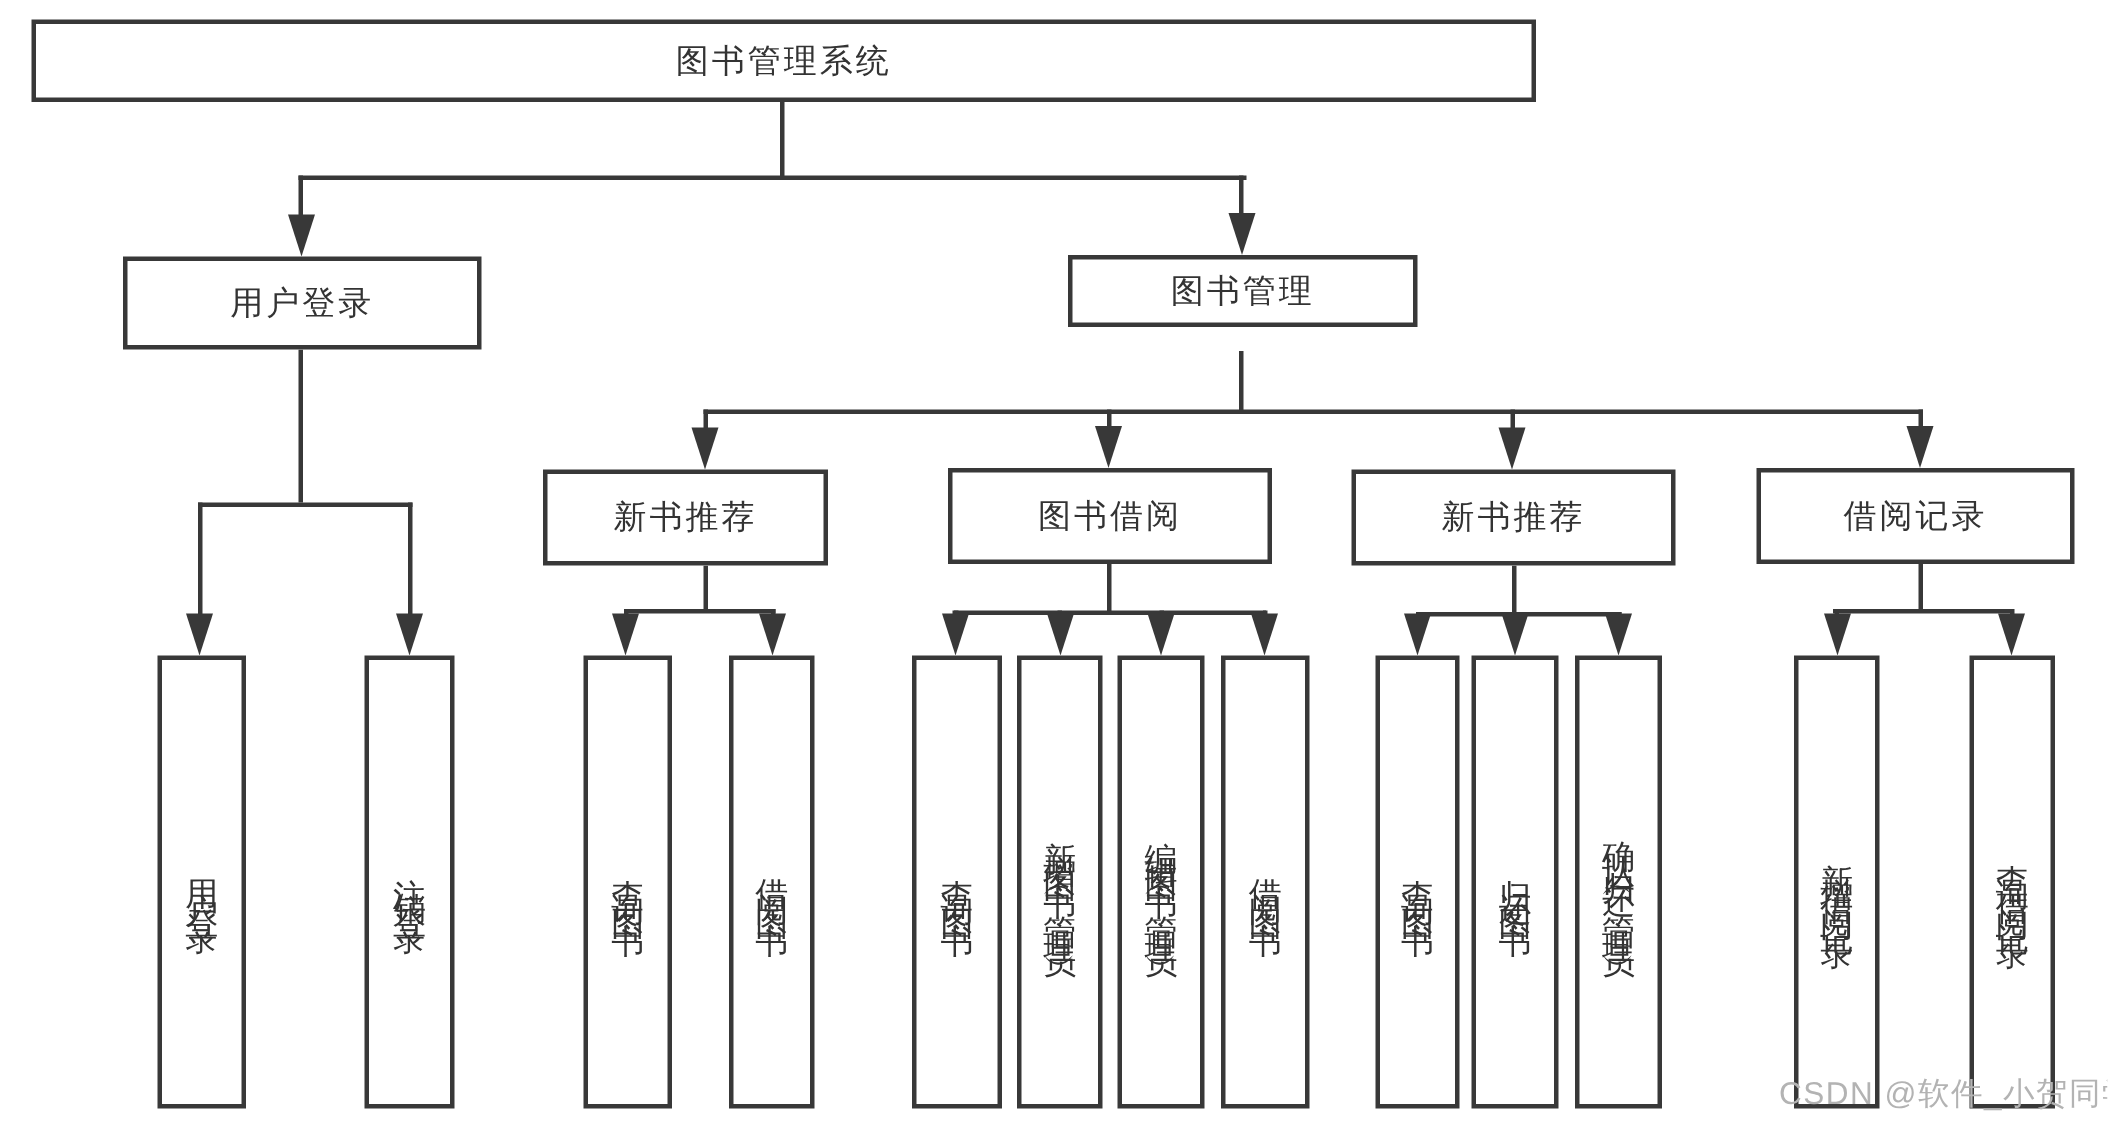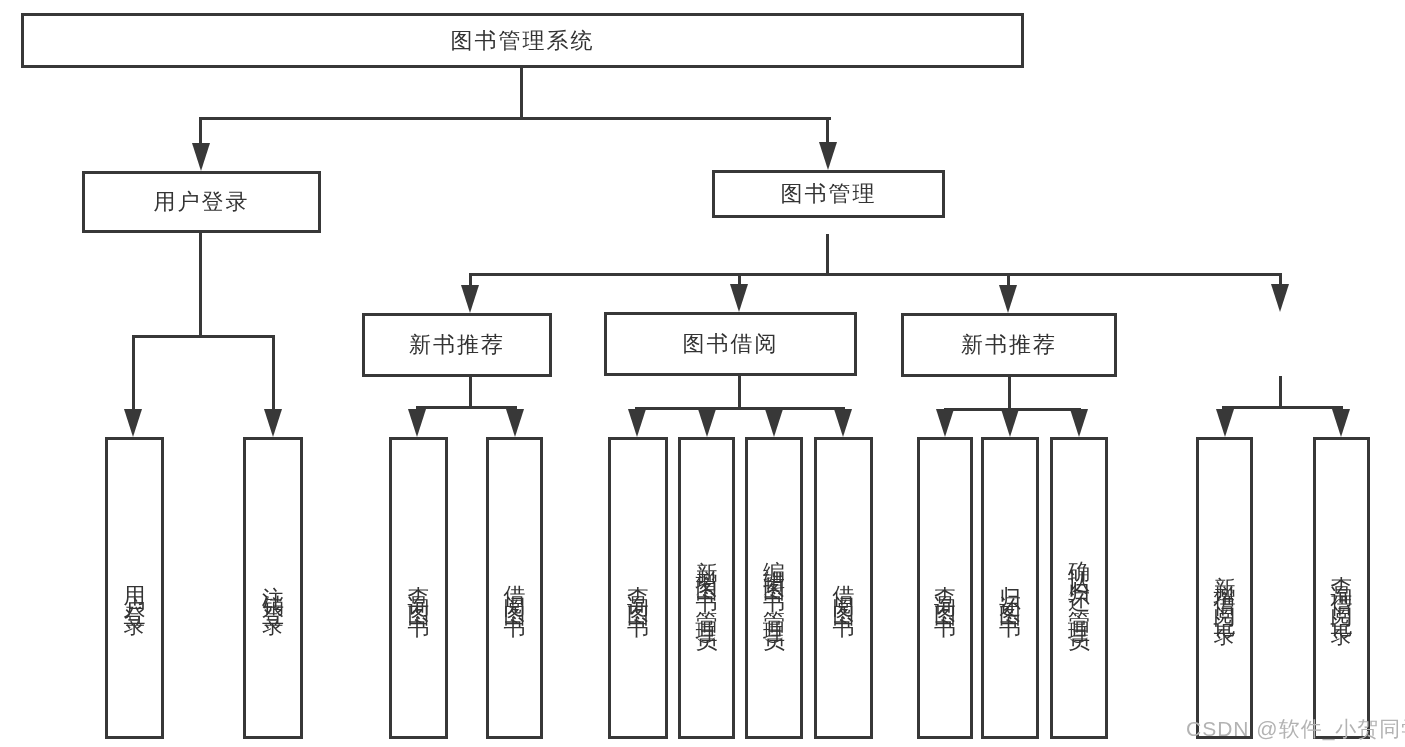--- a/index.html
+++ b/index.html
@@ -97,22 +97,23 @@
   <div class="ah" style="left:1216px;top:409px"></div>
   <div class="vline" style="left:1340px;top:406px;height:6px"></div>
   <div class="ah" style="left:1332px;top:409px"></div>
 
   <div class="box" style="left:21px;top:13px;width:1003px;height:55px">图书管理系统</div>
 
   <div class="box" style="left:82px;top:171px;width:239px;height:62px">用户登录</div>
   <div class="box" style="left:712px;top:170px;width:233px;height:48px">图书管理</div>
 
   <div class="box" style="left:362px;top:313px;width:190px;height:64px">新书推荐</div>
-  <div class="box" style="left:604px;top:312px;width:253px;height:64px">图书借阅</div>
+  <div class="box" style="left:632px;top:312px;width:216px;height:64px">图书借阅</div>
   <div class="box" style="left:901px;top:313px;width:216px;height:64px">新书推荐</div>
+  <div class="box" style="left:1171px;top:312px;width:212px;height:64px">借阅记录</div>
 
   <div class="box vbox" style="left:105px;top:437px;width:59px;height:302px">用户登录</div>
   <div class="box vbox" style="left:243px;top:437px;width:60px;height:302px">注销登录</div>
 
   <div class="box vbox" style="left:389px;top:437px;width:59px;height:302px">查询图书</div>
   <div class="box vbox" style="left:486px;top:437px;width:57px;height:302px">借阅图书</div>
 
   <div class="box vbox" style="left:608px;top:437px;width:60px;height:302px">查询图书</div>
   <div class="box vbox" style="left:678px;top:437px;width:57px;height:302px">新增图书（管理员）</div>
   <div class="box vbox" style="left:745px;top:437px;width:58px;height:302px">编辑图书（管理员）</div>

